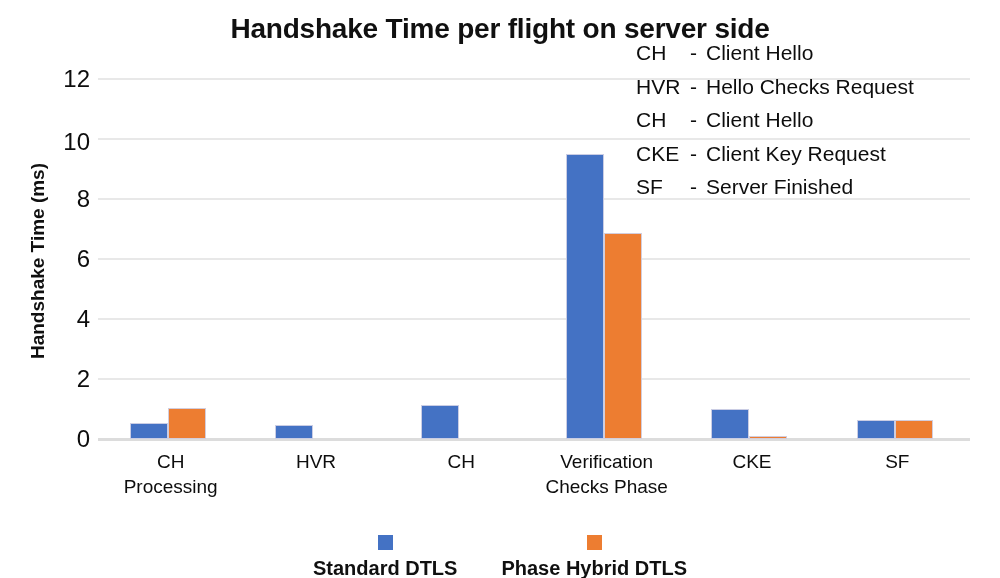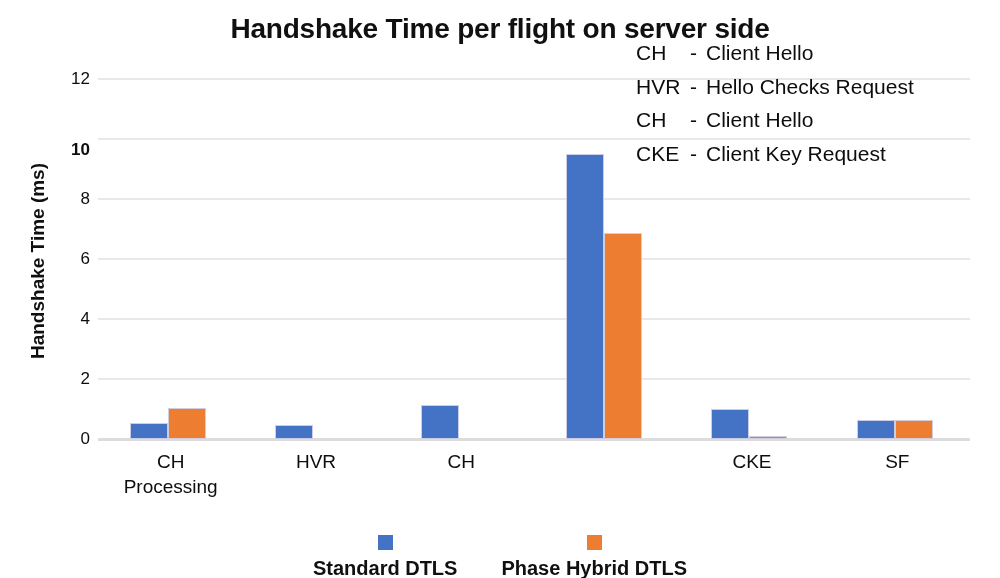--- a/index.html
+++ b/index.html
@@ -70,21 +70,21 @@
     background: #dcdcdc;
     height: 3px;
   }
 
   
   .y-tick {
     position: absolute;
     right: 910px;
     width: 60px;
     text-align: right;
-    font-size: 17px;
+    font-size: 24px;
     color: #0d0d0d;
     transform: translateY(-50%);
     white-space: nowrap;
   }
 
   
   .bars-layer {
     position: absolute;
     left: 0; top: 0;
     width: 100%;
@@ -186,21 +186,21 @@
   <div class="chart-title">Handshake Time per flight on server side</div>
 
   <div class="y-axis-title">Handshake Time (ms)</div>
 
   <div id="y-ticks">
       <div class="y-tick" style="top: 439px;">0</div>
       <div class="y-tick" style="top: 379px;">2</div>
       <div class="y-tick" style="top: 319px;">4</div>
       <div class="y-tick" style="top: 259px;">6</div>
       <div class="y-tick" style="top: 199px;">8</div>
-      <div class="y-tick" style="top: 150px; font-weight: bold;">10</div>
+      <div class="y-tick" style="top: 142px;">10</div>
       <div class="y-tick" style="top: 79px;">12</div>
     </div>
 
   <div class="plot-area">
     <div id="gridlines">
         <div class="gridline baseline" style="top: 359px;"></div>
         <div class="gridline" style="top: 299px;"></div>
         <div class="gridline" style="top: 239px;"></div>
         <div class="gridline" style="top: 179px;"></div>
         <div class="gridline" style="top: 119px;"></div>
@@ -238,34 +238,37 @@
         <span>CH</span>
         <span>Processing</span>
       </div>
       <div class="x-label" style="left: 145.333px; width: 145.333px;">
         <span>HVR</span>
       </div>
       <div class="x-label" style="left: 290.667px; width: 145.333px;">
         <span>CH</span>
       </div>
       <div class="x-label" style="left: 436px; width: 145.333px;">
+        <span>Verification</span>
+        <span>Checks Phase</span>
       </div>
       <div class="x-label" style="left: 581.333px; width: 145.333px;">
         <span>CKE</span>
       </div>
       <div class="x-label" style="left: 726.667px; width: 145.333px;">
         <span>SF</span>
       </div>
     </div>
 
   <div class="abbrev-key" id="abbrev-key">
       <div class="abbrev-row"><span class="abbrev-code">CH</span><span class="abbrev-dash">-</span><span class="abbrev-text">Client Hello</span></div>
       <div class="abbrev-row"><span class="abbrev-code">HVR</span><span class="abbrev-dash">-</span><span class="abbrev-text">Hello Checks Request</span></div>
       <div class="abbrev-row"><span class="abbrev-code">CH</span><span class="abbrev-dash">-</span><span class="abbrev-text">Client Hello</span></div>
       <div class="abbrev-row"><span class="abbrev-code">CKE</span><span class="abbrev-dash">-</span><span class="abbrev-text">Client Key Request</span></div>
+      <div class="abbrev-row"><span class="abbrev-code">SF</span><span class="abbrev-dash">-</span><span class="abbrev-text">Server Finished</span></div>
     </div>
 
   <div class="legend" id="legend">
       <div class="legend-item">
         <span class="legend-swatch" style="background: rgb(68, 114, 196);"></span>
         <span class="legend-label">Standard DTLS</span>
       </div>
       <div class="legend-item">
         <span class="legend-swatch" style="background: rgb(237, 125, 49);"></span>
         <span class="legend-label">Phase Hybrid DTLS</span>

